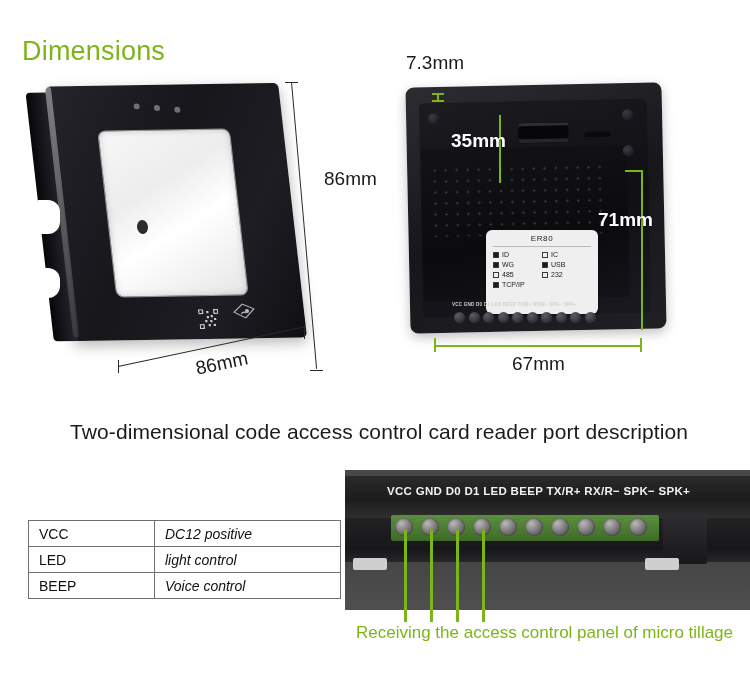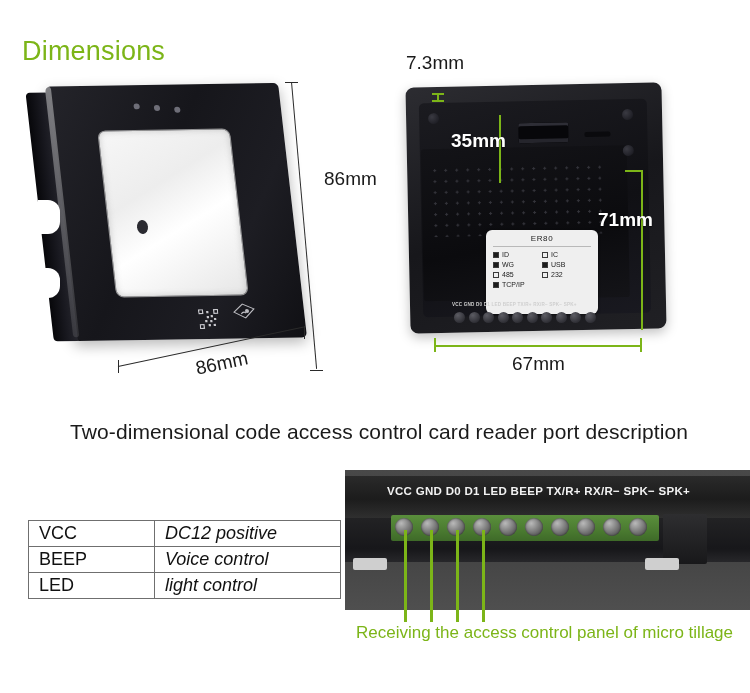--- a/index.html
+++ b/index.html
@@ -373,21 +373,21 @@
     letter-spacing: .1px;
     margin-left: 44px;
   }
 
   
   .port-table {
     position: absolute;
     left: 28px;
     top: 520px;
     border-collapse: collapse;
-    font-size: 18px;
+    font-size: 14px;
   }
   .port-table td {
     border: 1px solid #6f6f6f;
     height: 25px;
     padding: 0 10px;
     color: #111111;
     vertical-align: middle;
   }
   .port-table td.c-name { width: 105px; }
   .port-table td.c-desc { width: 165px; font-style: italic; }
@@ -621,26 +621,26 @@
 
 <div class="caption-main">Two-dimensional code access control card reader port description</div>
 
 <table class="port-table">
   <tbody>
     <tr>
       <td class="c-name">VCC</td>
       <td class="c-desc">DC12 positive</td>
     </tr>
     <tr>
+      <td class="c-name">LED</td>
+      <td class="c-desc">light control</td>
+    </tr>
+    <tr>
       <td class="c-name">BEEP</td>
       <td class="c-desc">Voice control</td>
-    </tr>
-    <tr>
-      <td class="c-name">LED</td>
-      <td class="c-desc">light control</td>
     </tr>
   </tbody>
 </table>
 
 <div class="photo-conn">
   <div class="conn-strip-dark"></div>
   <div class="conn-label">VCC GND D0 D1 LED BEEP TX/R+ RX/R− SPK− SPK+</div>
   <div class="conn-body"></div>
   <div class="conn-side"></div>
   <div class="conn-green">

